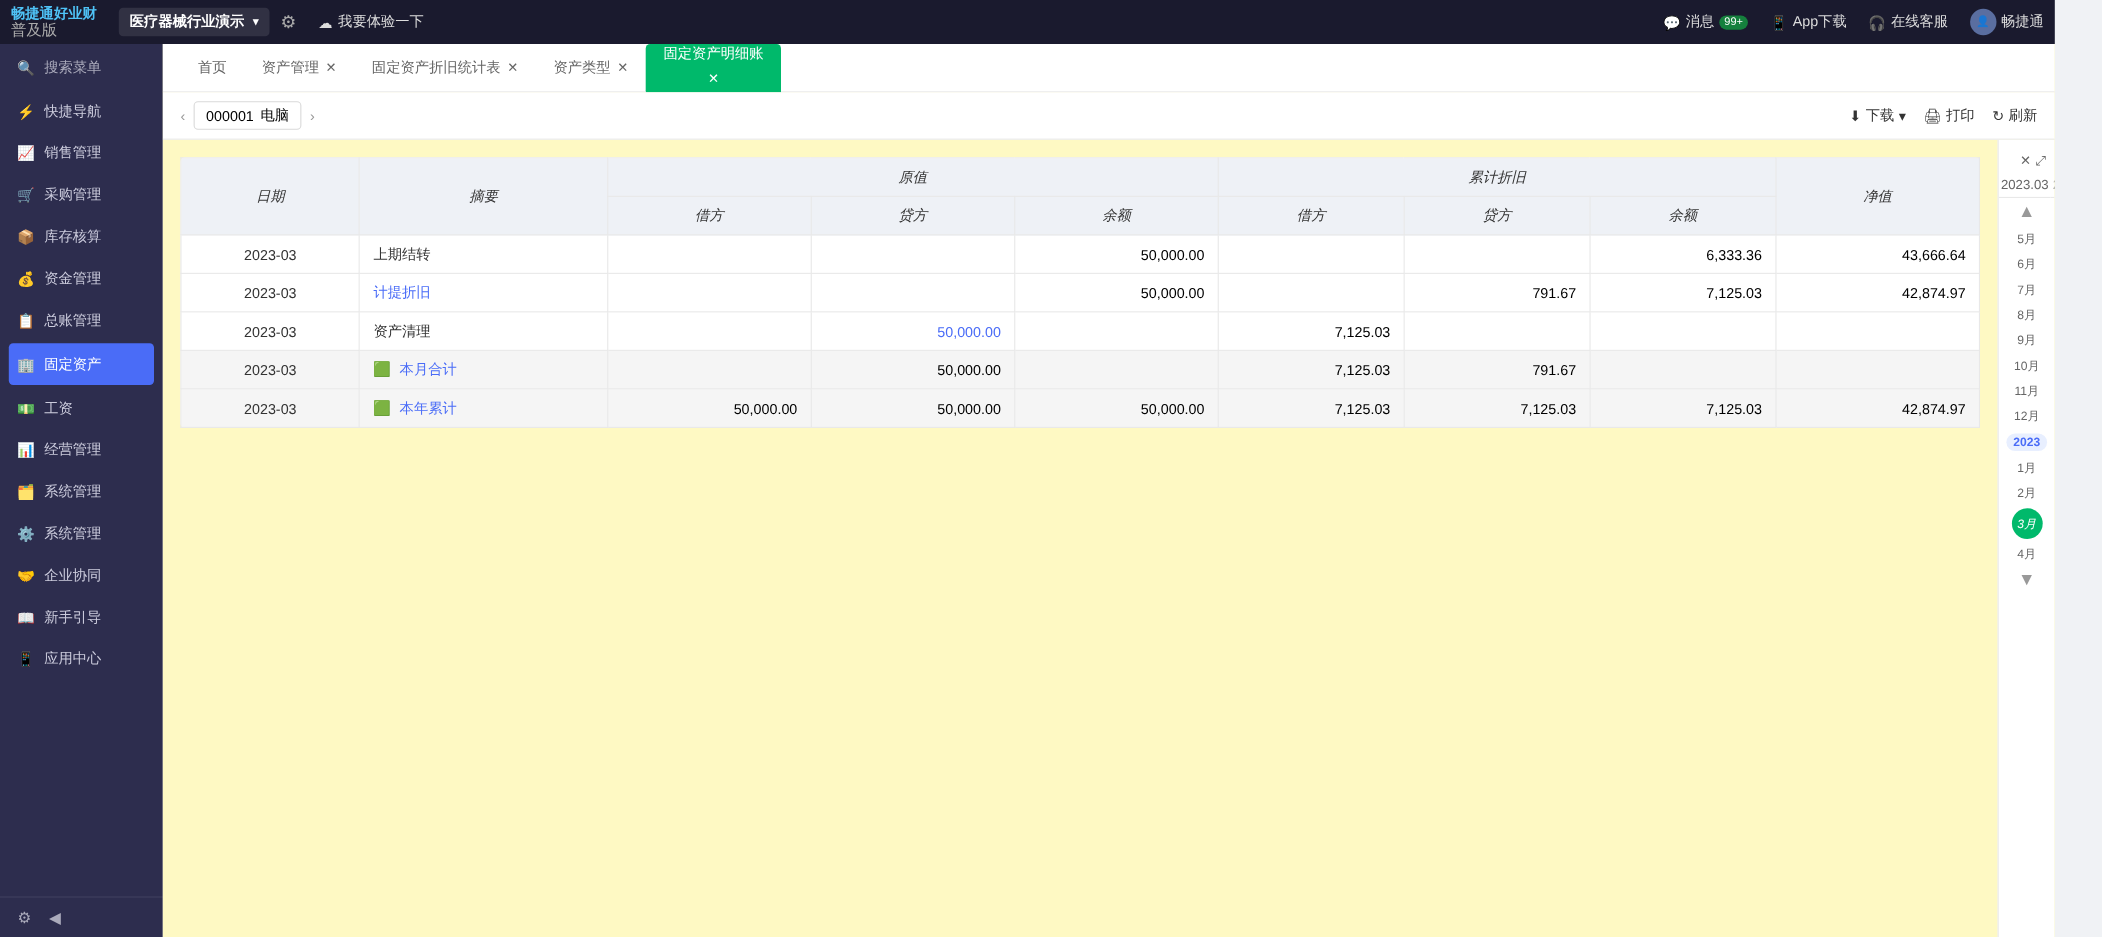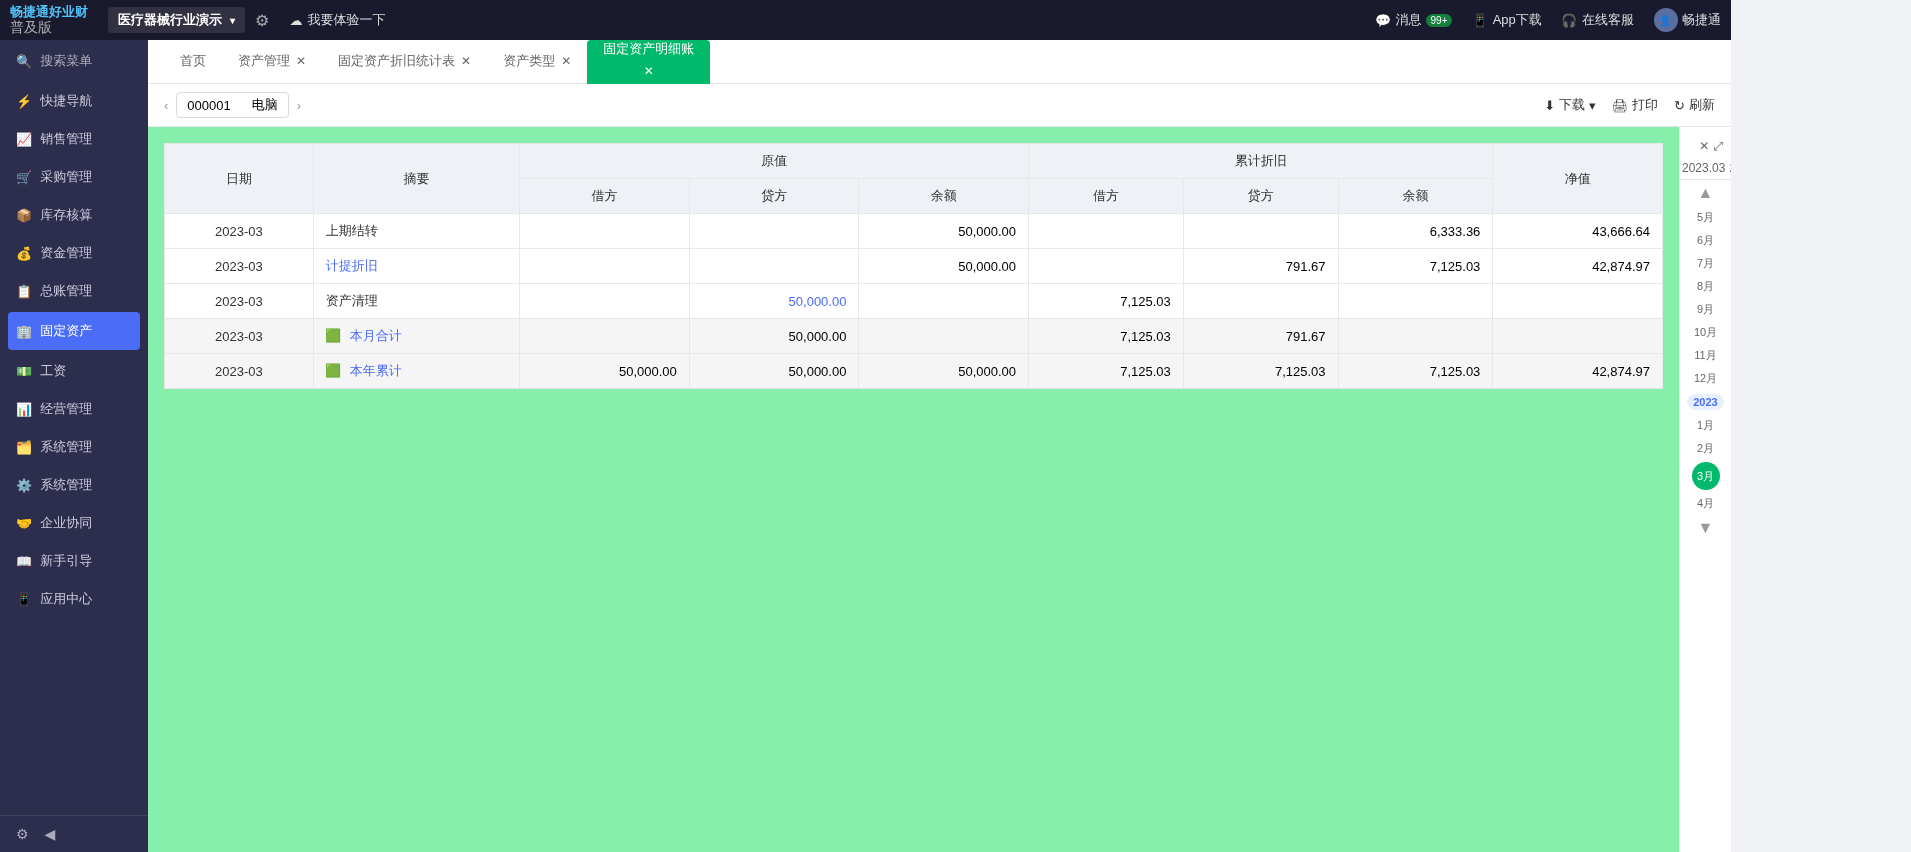--- a/index.html
+++ b/index.html
@@ -1,23 +1,23 @@
 <!DOCTYPE html>
 <html><head>
   <meta charset="utf-8">
   <style>
     * { margin: 0; padding: 0; box-sizing: border-box; }
     body { font-family: "Microsoft YaHei", "PingFang SC", Arial, sans-serif; font-size: 13px; background: #f0f2f5; overflow: hidden; }
 
     
-    .app-container { display: flex; flex-direction: column; width: 1731px; height: 852px; }
+    .app-container { display: flex; flex-direction: column; width: 1868px; height: 852px; }
     .top-bar { display: flex; align-items: center; height: 40px; background: #1a1a2e; padding: 0 10px; flex-shrink: 0; }
     .main-area { display: flex; flex: 1; overflow: hidden; }
     .sidebar { width: 148px; background: #2d2d4e; display: flex; flex-direction: column; flex-shrink: 0; height: 100%; }
-    .content-area { flex: 1; display: flex; flex-direction: column; background: #86efac; overflow: hidden; }
+    .content-area { flex: 1; display: flex; flex-direction: column; background: #fef9c3; overflow: hidden; }
 
     
     .top-bar-logo { color: #fff; font-size: 12px; line-height: 1.2; margin-right: 20px; }
     .top-bar-logo .logo-title { font-size: 13px; font-weight: bold; color: #4fc3f7; }
     .top-bar-logo .logo-sub { font-size: 14px; color: #aaa; }
     .top-bar-selector { display: flex; align-items: center; background: rgba(255,255,255,0.1); border-radius: 4px; padding: 4px 10px; color: #fff; font-size: 13px; cursor: pointer; margin-right: 10px; font-weight: bold; }
     .top-bar-selector .chevron { margin-left: 8px; font-size: 10px; }
     .top-bar-gear { color: #aaa; margin-right: 20px; cursor: pointer; font-size: 16px; }
     .top-bar-experience { display: flex; align-items: center; color: #ddd; font-size: 13px; cursor: pointer; }
     .top-bar-experience .cloud-icon { margin-right: 5px; }
@@ -35,41 +35,41 @@
 
     
     .tabs-bar { display: flex; align-items: center; background: #fff; border-bottom: 1px solid #e8e8e8; padding: 0 16px; height: 44px; flex-shrink: 0; }
     .tab { display: flex; align-items: center; padding: 0 16px; height: 44px; font-size: 13px; cursor: pointer; color: #666; border-bottom: 2px solid transparent; gap: 6px; }
     .tab.active { color: #fff; background: #00b96b; border-radius: 4px 4px 0 0; border-bottom: 2px solid #00b96b; flex-direction: column; }
     .tab .close-x { color: inherit; font-size: 12px; }
 
     
     .content-toolbar { display: flex; align-items: center; justify-content: space-between; padding: 8px 16px; background: #fff; border-bottom: 1px solid #e8e8e8; flex-shrink: 0; }
     .toolbar-left { display: flex; align-items: center; gap: 8px; }
-    .asset-tag { display: flex; align-items: center; gap: 21px; border: 1px solid #d9d9d9; border-radius: 4px; padding: 3px 10px; font-size: 13px; background: #fff; }
+    .asset-tag { display: flex; align-items: center; gap: 6px; border: 1px solid #d9d9d9; border-radius: 4px; padding: 3px 10px; font-size: 13px; background: #fff; }
     .toolbar-right { display: flex; align-items: center; gap: 16px; }
     .toolbar-btn { display: flex; align-items: center; gap: 4px; color: #333; font-size: 13px; cursor: pointer; }
 
     
     .table-container { flex: 1; overflow: auto; padding: 16px; }
     .main-table { width: 100%; border-collapse: collapse; background: #fff; border-radius: 4px; }
     .main-table th, .main-table td { border: 1px solid #e8e8e8; padding: 8px 12px; text-align: right; font-size: 13px; }
-    .main-table th { background: #f5f7fa; color: #333; font-weight: 500; text-align: center; }
+    .main-table th { background: #f5f7fa; color: #333; font-weight: 500; text-align: center; font-style: italic; }
     .main-table td:nth-child(1), .main-table td:nth-child(2) { text-align: center; }
     .main-table td:nth-child(2) { text-align: left; color: #4a6cf7; }
     .main-table td.normal-text { color: #333; }
     .sub-header { background: #f5f7fa; }
     .green-icon { color: #00b96b; margin-right: 4px; }
 
     
     .right-panel { width: 52px; background: #fff; border-left: 1px solid #e8e8e8; display: flex; flex-direction: column; align-items: center; padding-top: 8px; flex-shrink: 0; overflow: hidden; }
     .right-panel-header { font-size: 12px; color: #666; padding: 4px 2px; text-align: center; border-bottom: 1px solid #e8e8e8; width: 100%; text-align: center; }
     .right-panel-close { display: flex; align-items: center; justify-content: flex-end; width: 100%; padding: 4px 8px; gap: 4px; }
     .right-panel-month { font-size: 11px; color: #666; padding: 4px 0; cursor: pointer; width: 100%; text-align: center; }
-    .right-panel-month.active { background: #00b96b; color: #fff; border-radius: 50%; width: 28px; height: 28px; display: flex; align-items: center; justify-content: center; margin: 2px auto; }
+    .right-panel-month.active { background: #00b96b; color: #fff; border-radius: 50%; width: 28px; height: 28px; display: flex; align-items: center; justify-content: center; margin: 2px auto; font-style: italic; }
     .right-panel-year-label { font-size: 11px; color: #4a6cf7; font-weight: bold; background: #e8efff; border-radius: 10px; padding: 2px 6px; margin: 4px 0; cursor: pointer; }
     .panel-section { width: 100%; display: flex; flex-direction: row; align-items: center; }
     .breadcrumb-arrow { color: #999; cursor: pointer; }
 
     
     .header-main th { background: #eef1f6; }
     .row-summary td { background: #f5f5f5; }
   </style>
 </head>
 <body>

